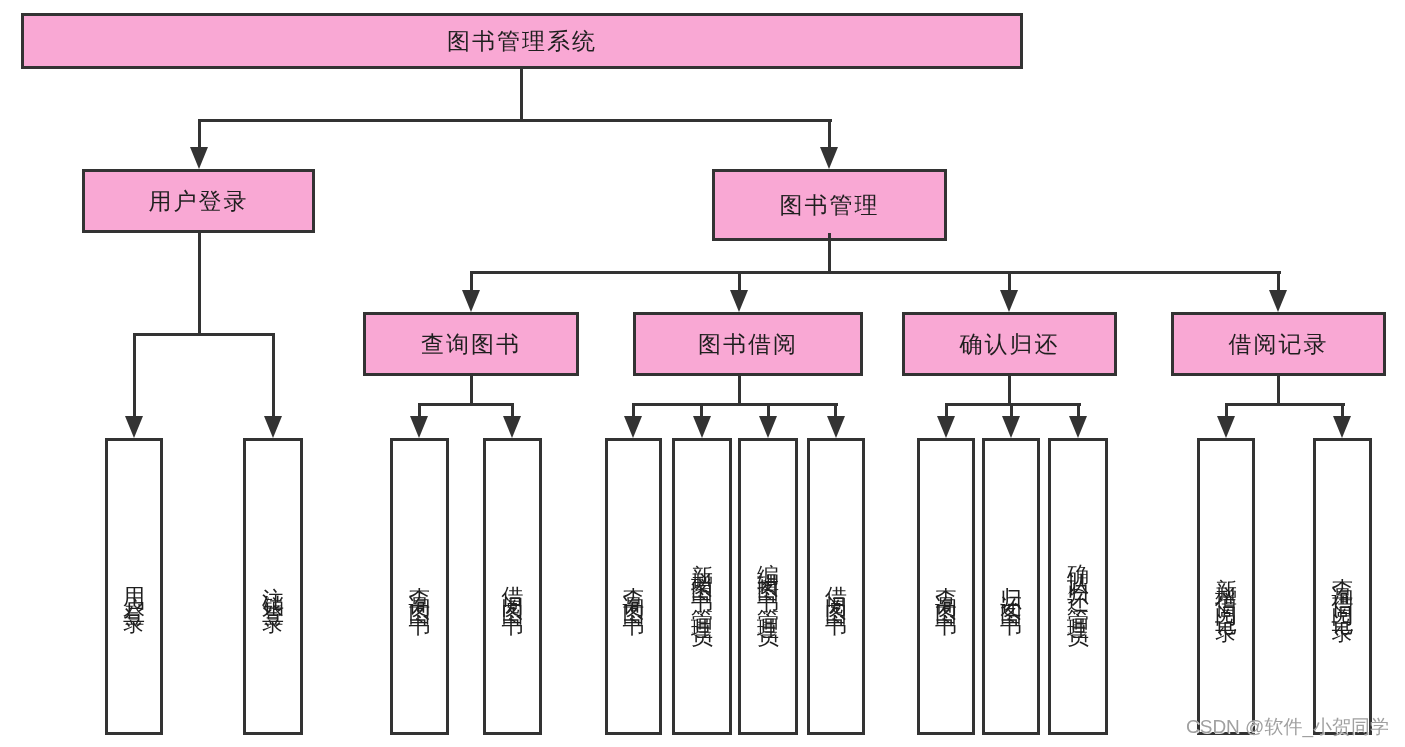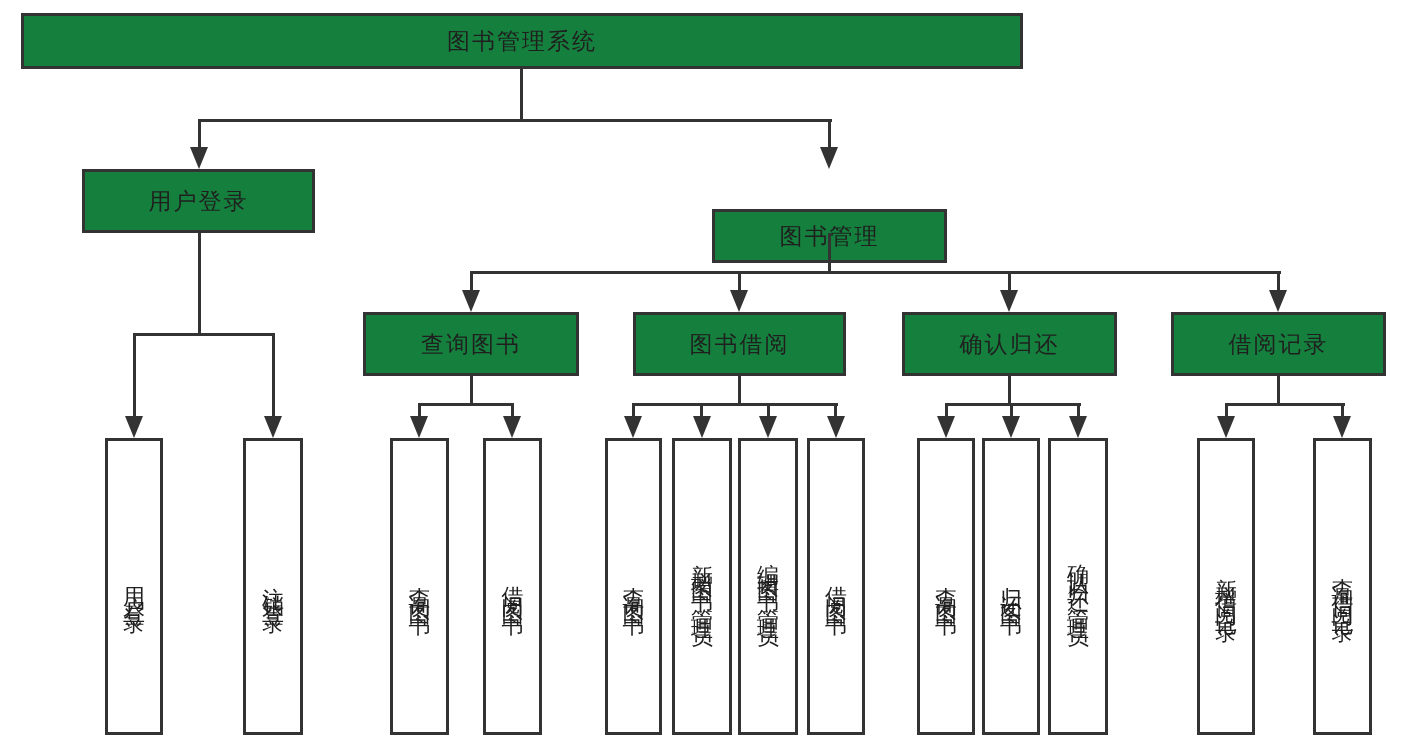--- a/index.html
+++ b/index.html
@@ -8,21 +8,21 @@
     width: 1405px;
     height: 747px;
     background: #ffffff;
     font-family: "Liberation Sans", "DejaVu Sans", sans-serif;
     overflow: hidden;
   }
   .hbox {
     position: absolute;
     box-sizing: border-box;
     border: 3px solid #333333;
-    background: #15803d;
+    background: #f9a8d4;
     display: flex;
     align-items: center;
     justify-content: center;
     font-size: 23px;
     color: #1f1f1f;
     letter-spacing: 2px;
   }
   .vbox {
     position: absolute;
     box-sizing: border-box;
@@ -65,28 +65,28 @@
 
 <div class="stage">
 
   <div class="hbox" style="left:21px; top:13px; width:1002px; height:56px;">
     <span>图书管理系统</span>
   </div>
 
   <div class="hbox" style="left:82px; top:169px; width:233px; height:64px;">
     <span>用户登录</span>
   </div>
-  <div class="hbox" style="left:712px; top:169px; width:235px; height:54px;margin-top:40px;">
+  <div class="hbox" style="left:712px; top:169px; width:235px; height:72px;">
     <span>图书管理</span>
   </div>
 
   <div class="hbox" style="left:363px; top:312px; width:216px; height:64px;">
     <span>查询图书</span>
   </div>
-  <div class="hbox" style="left:633px; top:312px; width:213px; height:64px;">
+  <div class="hbox" style="left:633px; top:312px; width:230px; height:64px;">
     <span>图书借阅</span>
   </div>
   <div class="hbox" style="left:902px; top:312px; width:215px; height:64px;">
     <span>确认归还</span>
   </div>
   <div class="hbox" style="left:1171px; top:312px; width:215px; height:64px;">
     <span>借阅记录</span>
   </div>
 
   <div class="vbox" style="left:105px; width:58px;">
@@ -181,14 +181,15 @@
   <div class="line" style="left:1077px; top:403px; width:3px; height:15px;"></div>
   <div class="arrow" style="left:1069px; top:416px;"></div>
 
   <div class="line" style="left:1277px; top:376px; width:3px; height:30px;"></div>
   <div class="line" style="left:1225px; top:403px; width:120px; height:3px;"></div>
   <div class="line" style="left:1225px; top:403px; width:3px; height:15px;"></div>
   <div class="arrow" style="left:1217px; top:416px;"></div>
   <div class="line" style="left:1341px; top:403px; width:3px; height:15px;"></div>
   <div class="arrow" style="left:1333px; top:416px;"></div>
 
+  <div class="watermark">CSDN @软件_小贺同学</div>
 
 </div>
 
 </body></html>

